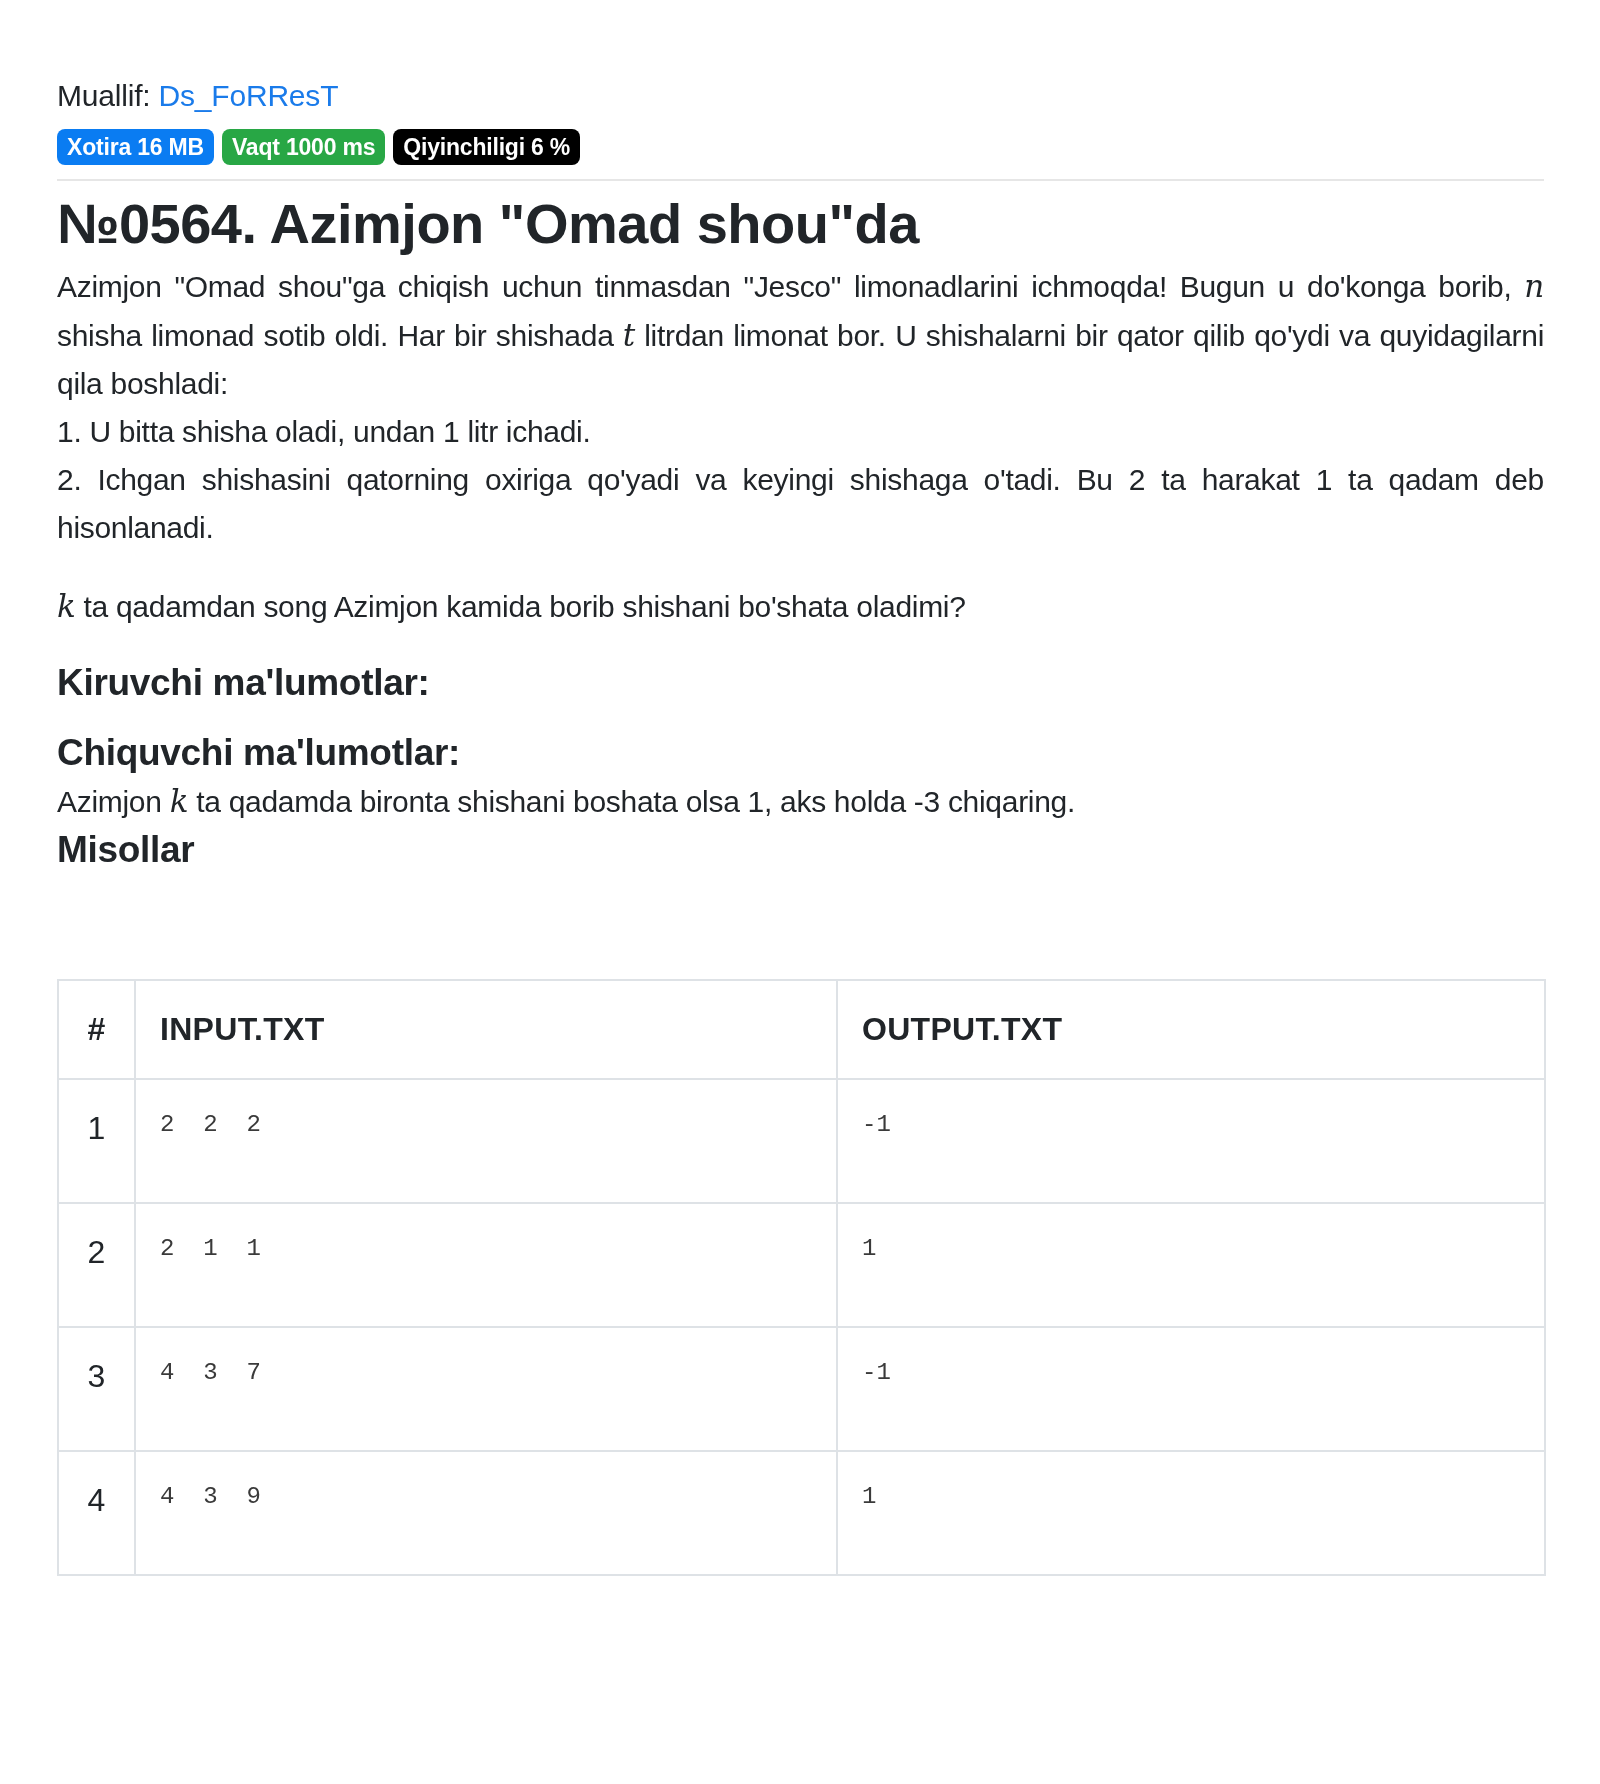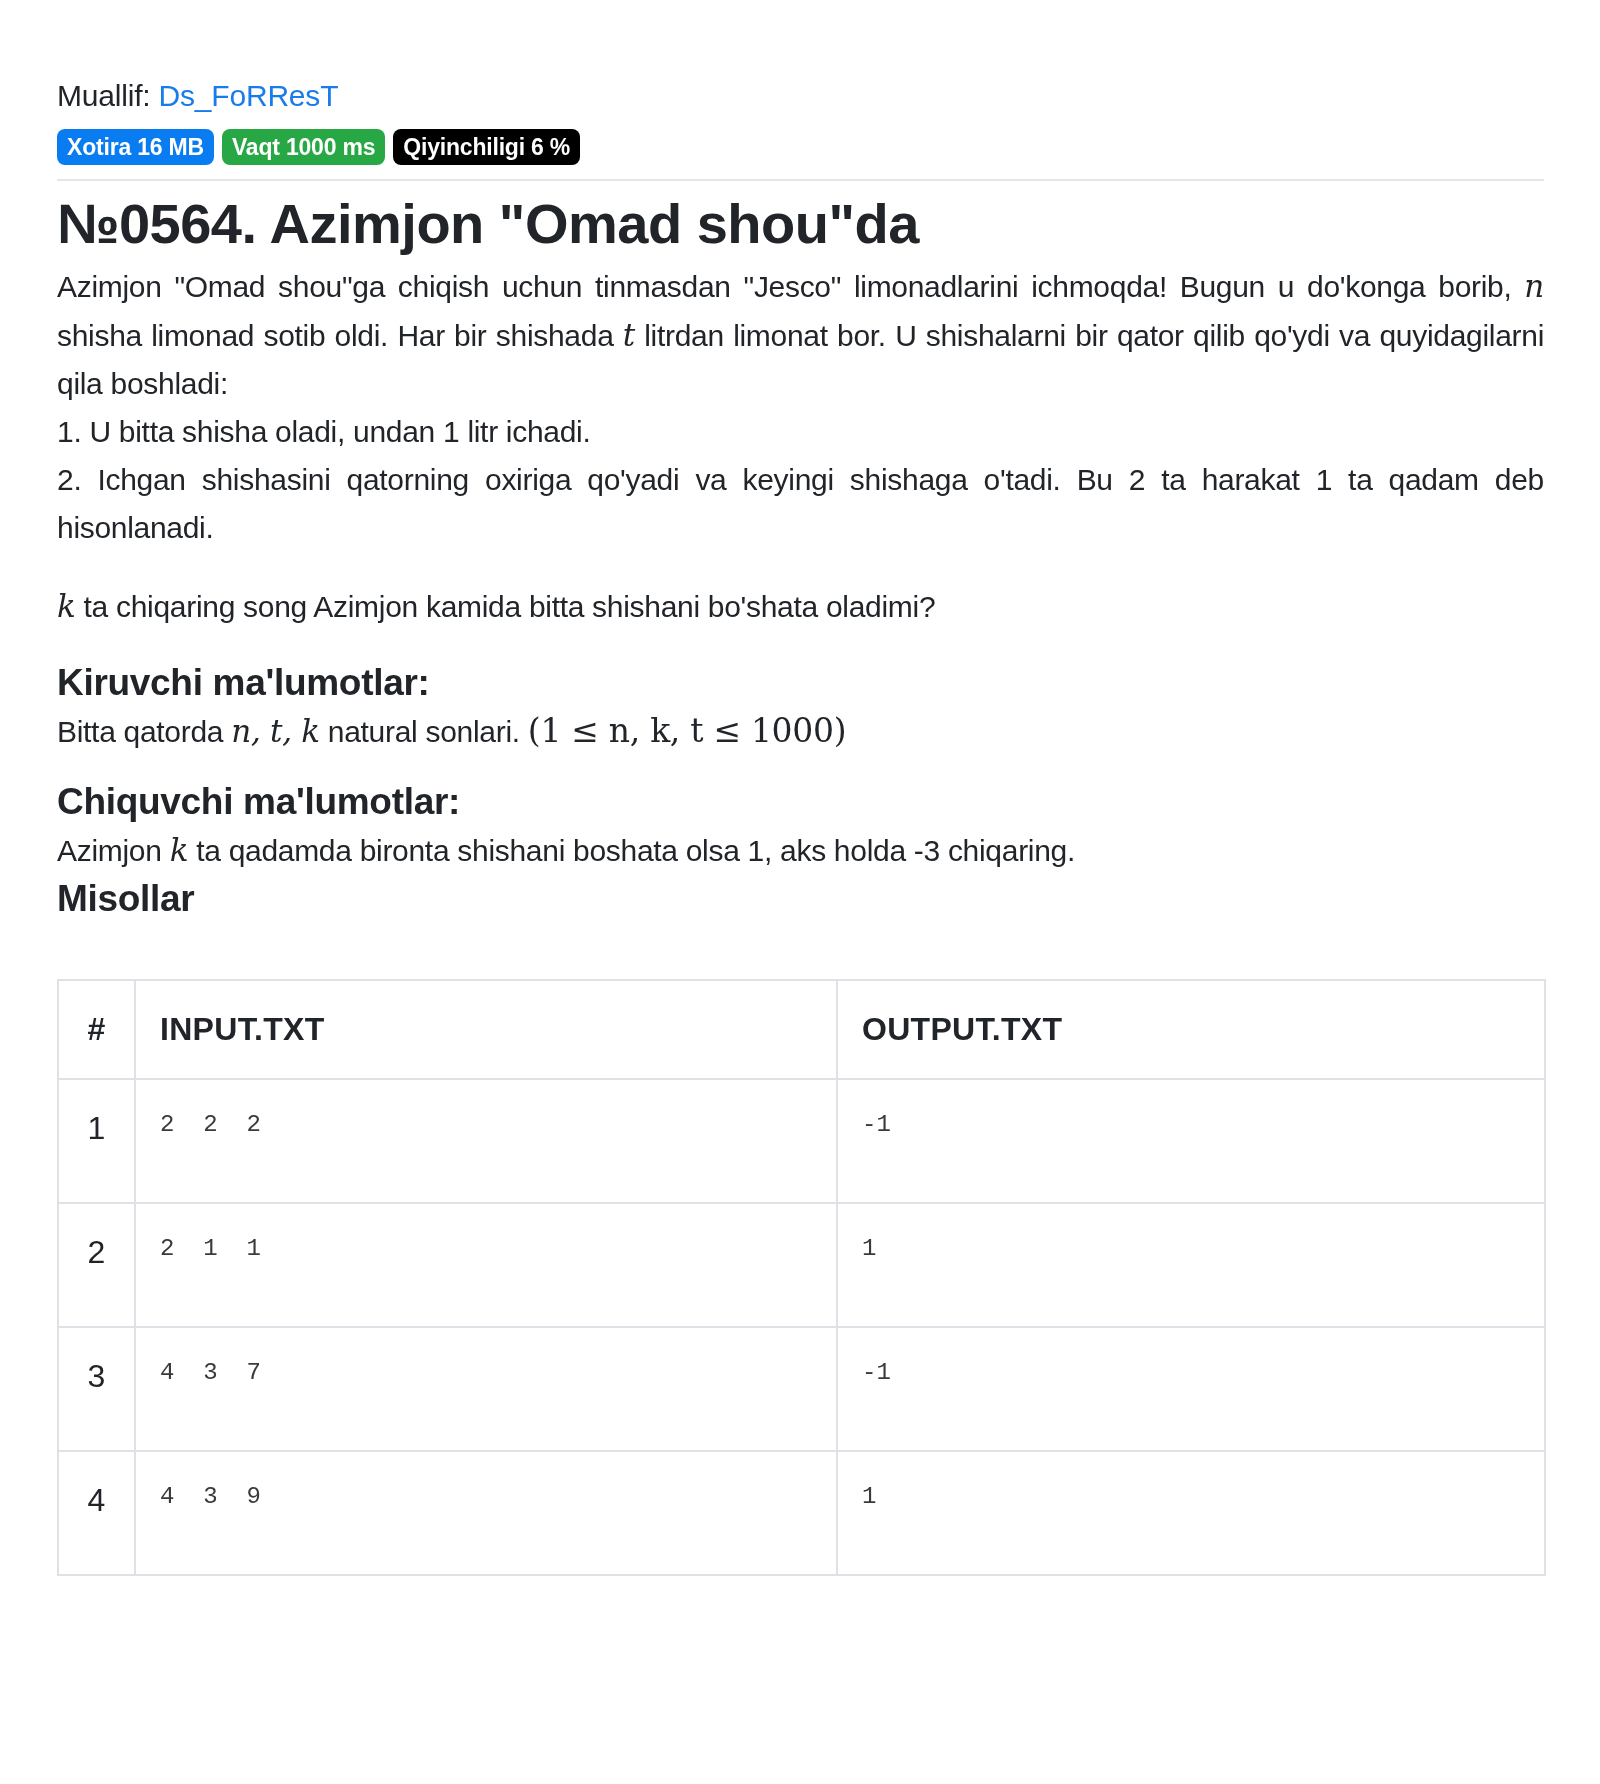--- a/index.html
+++ b/index.html
@@ -165,27 +165,26 @@
 
   <hr class="sep">
 
   <h1 class="title">№0564. Azimjon "Omad shou"da</h1>
 
   <div class="statement">
     <div><span>Azimjon "Omad shou"ga chiqish uchun tinmasdan "Jesco" limonadlarini ichmoqda! Bugun u do'konga borib, </span><span class="math">n</span><span> shisha limonad sotib oldi. Har bir shishada </span><span class="math">t</span><span> litrdan limonat bor. U shishalarni bir qator qilib qo'ydi va quyidagilarni qila boshladi:</span></div>
     <div>1. U bitta shisha oladi, undan 1 litr ichadi.</div>
     <div>2. Ichgan shishasini qatorning oxiriga qo'yadi va keyingi shishaga o'tadi. Bu 2 ta harakat 1 ta qadam deb hisonlanadi.</div>
     <div class="para-gap"></div>
-    <div><span class="math">k</span><span> ta chiqaring song Azimjon kamida bitta shishani bo'shata oladimi?</span></div>
+    <div><span class="math">k</span><span> ta qadamdan song Azimjon kamida borib shishani bo'shata oladimi?</span></div>
   </div>
 
   <div style="height: 28px;"></div>
 
   <h3 class="sect">Kiruvchi ma'lumotlar:</h3>
-  <div class="sect-text"><span>Bitta qatorda </span><span class="math">n, t, k</span><span> natural sonlari. </span><span class="math-up">(1 ≤ n, k, t ≤ 1000)</span></div>
 
   <div style="height: 22px;"></div>
 
   <h3 class="sect">Chiquvchi ma'lumotlar:</h3>
   <div class="sect-text"><span>Azimjon </span><span class="math">k</span><span> ta qadamda bironta shishani boshata olsa 1, aks holda -3 chiqaring.</span></div>
 
   <h3 class="sect examples-title">Misollar</h3>
 </div>
 
 <table class="examples">

